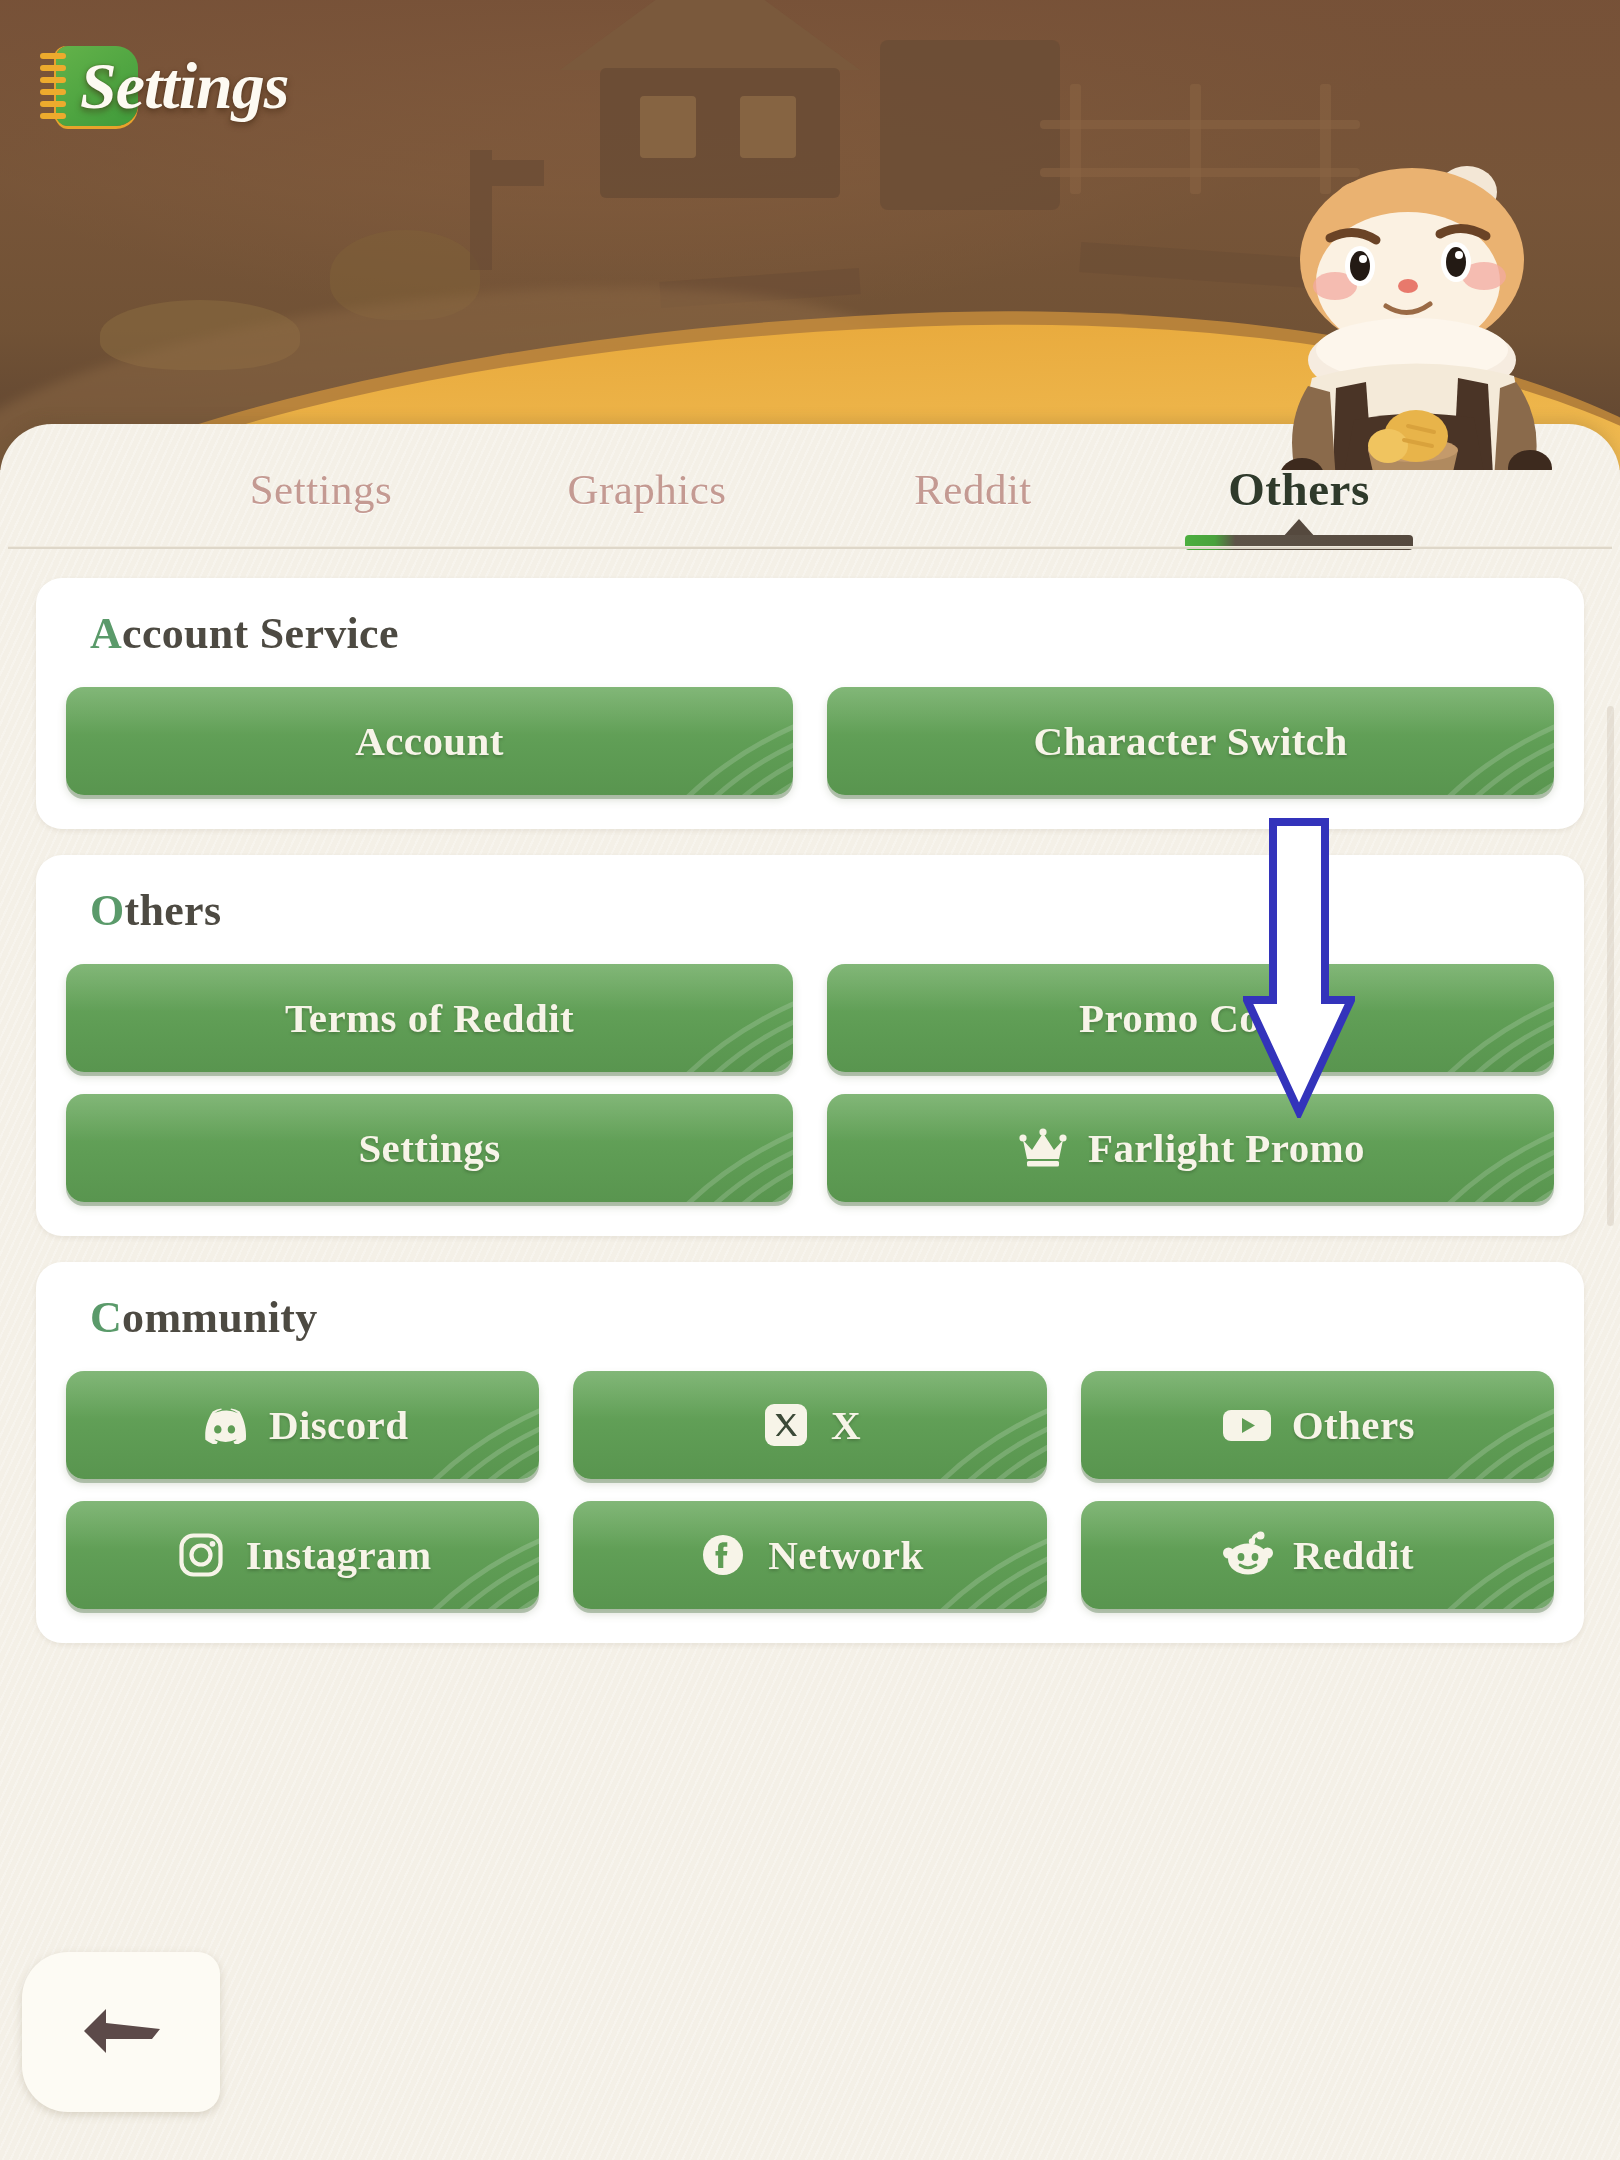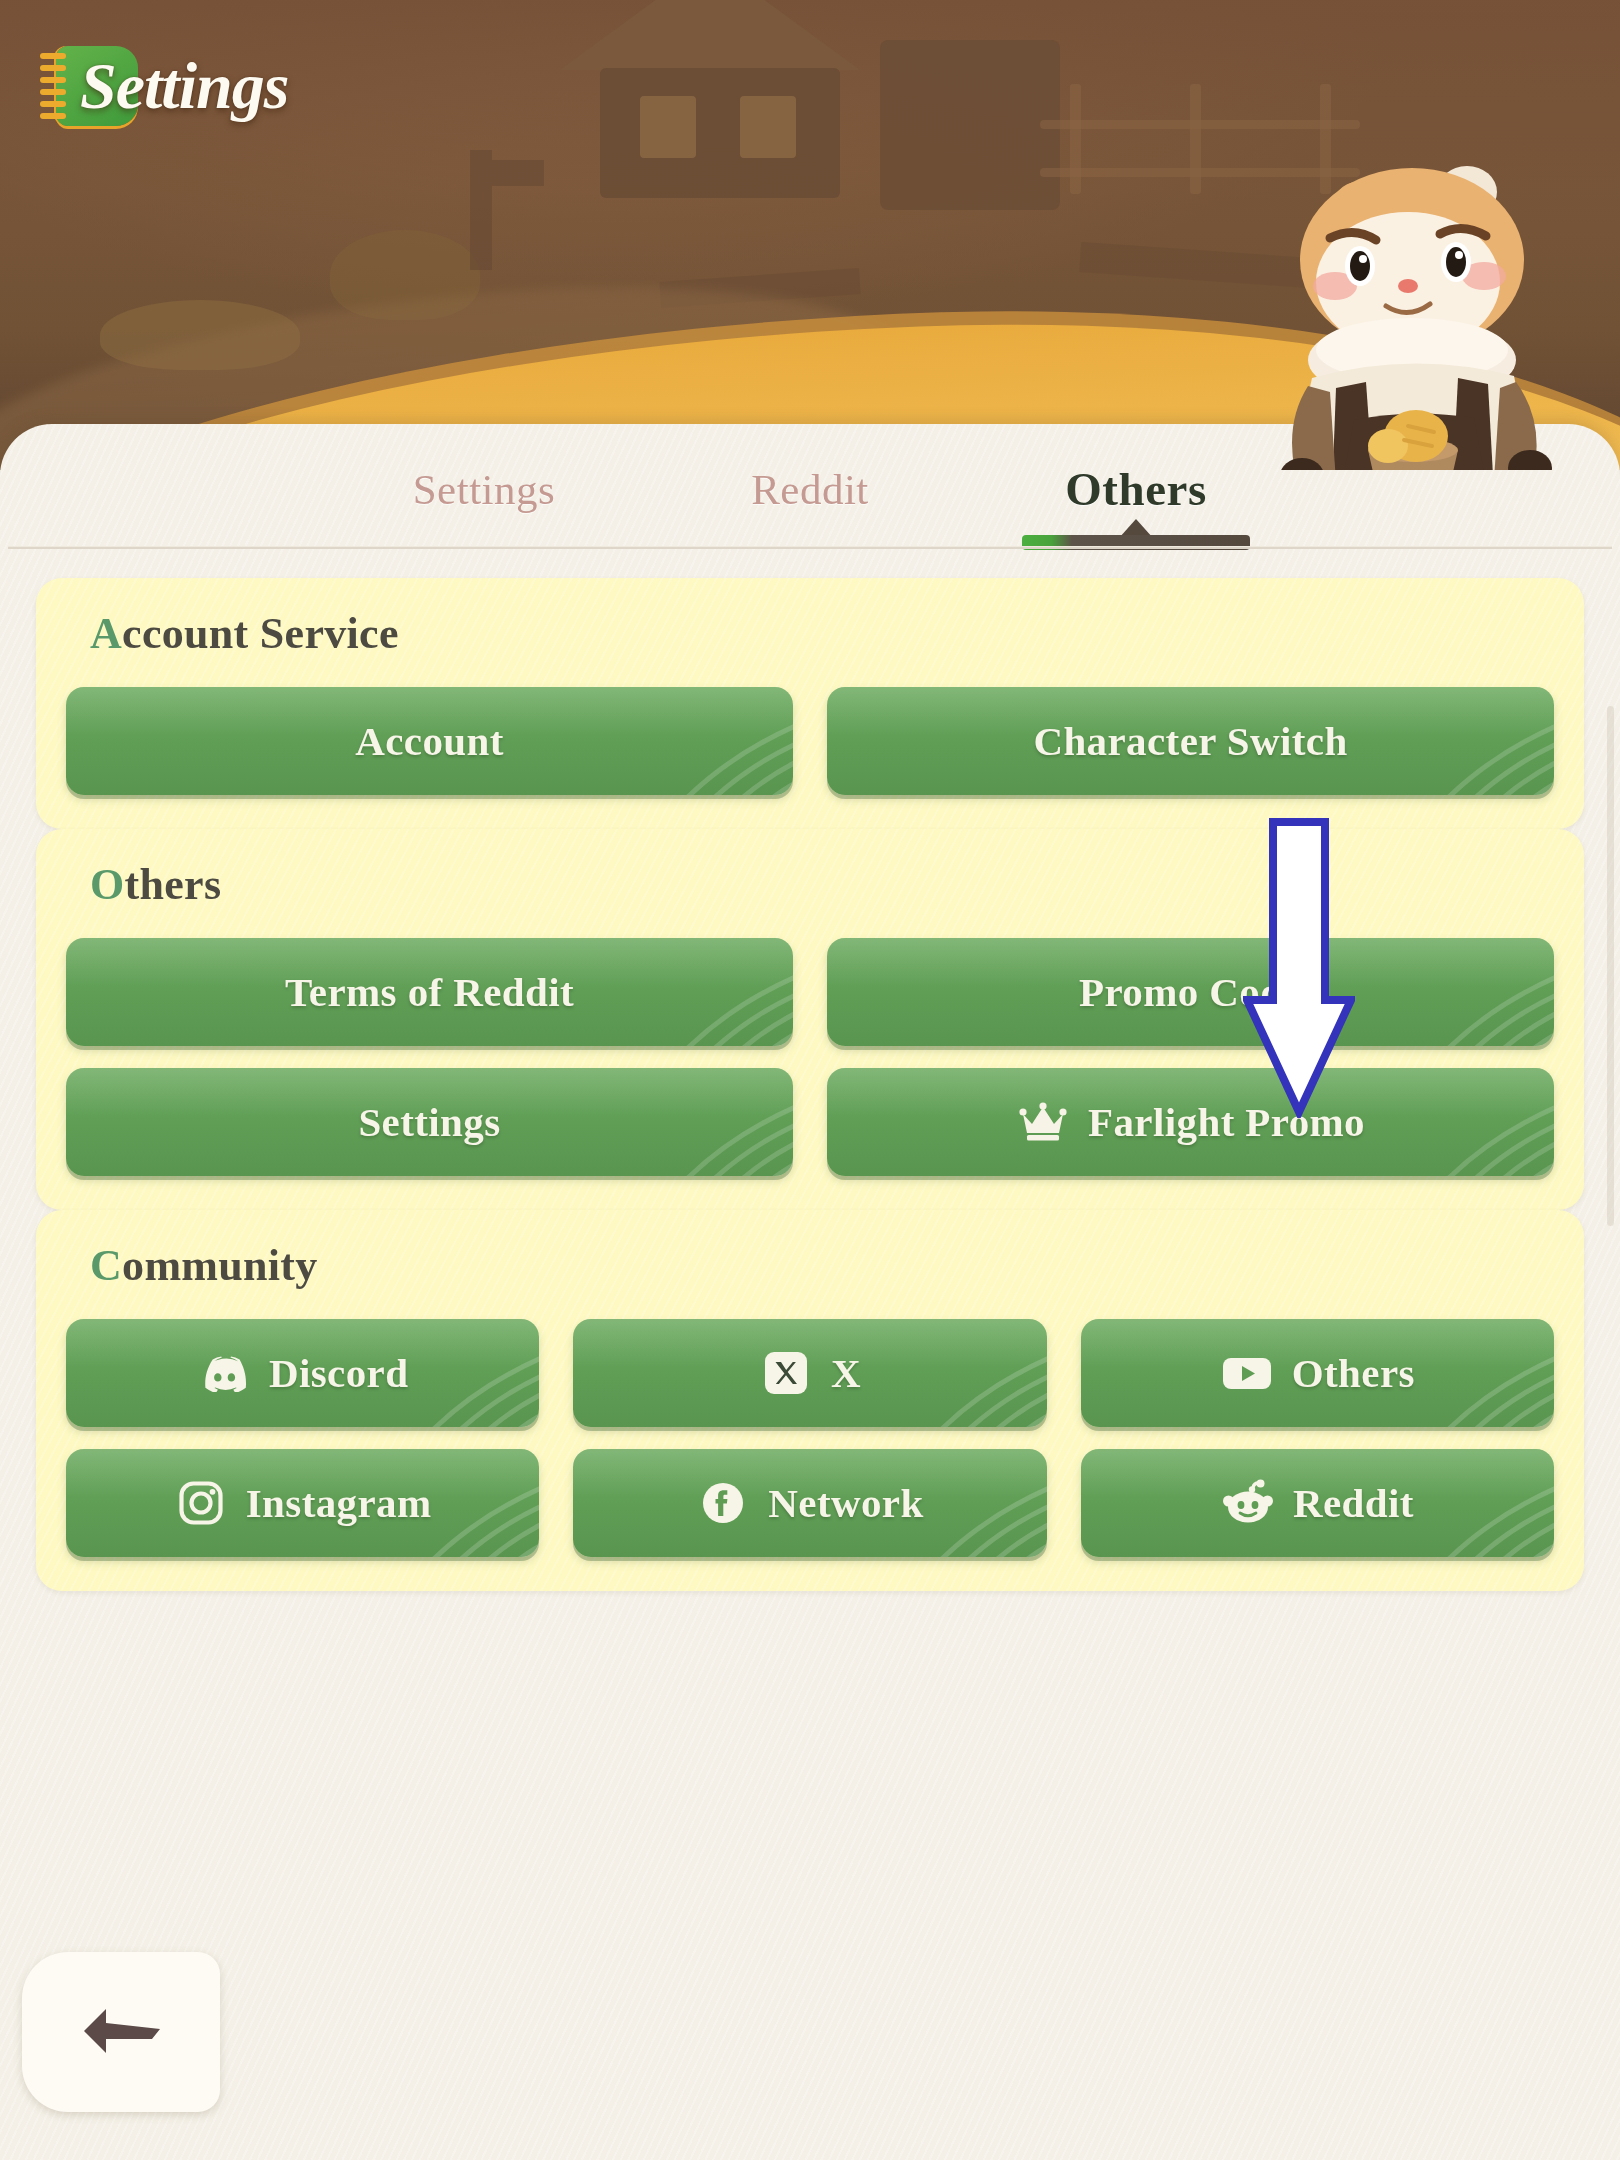--- a/index.html
+++ b/index.html
@@ -252,22 +252,23 @@
     position: absolute;
     left: 0;
     top: 132px;
     width: 1620px;
     height: 1804px;
     padding: 22px 36px 0 36px;
   }
 
   .card {
     position: relative;
-    background: #fef9c3;
+    background: #ffffff;
     border-radius: 26px;
+    margin-bottom: 26px;
     padding: 22px 30px 34px 30px;
     box-shadow: 0 2px 5px rgba(120,100,70,.10);
   }
   .card::after {
     content: "";
     position: absolute;
     inset: 0;
     border-radius: 26px;
     background-image: repeating-linear-gradient(
       118deg,
@@ -485,20 +486,23 @@
     </div>
   </div>
 
   <div class="panel">
 
     <div class="tabbar">
       <div class="tab">
         <span class="tab-label-inner">Settings</span>
       </div>
       <div class="tab">
+        <span class="tab-label-inner">Graphics</span>
+      </div>
+      <div class="tab">
         <span class="tab-label-inner">Reddit</span>
       </div>
       <div class="tab active">
         <span class="tab-label-inner">Others</span>
         <span class="tab-pointer"></span>
         <span class="tab-underline"></span>
       </div>
     </div>
     <div class="tab-divider"></div>
 

